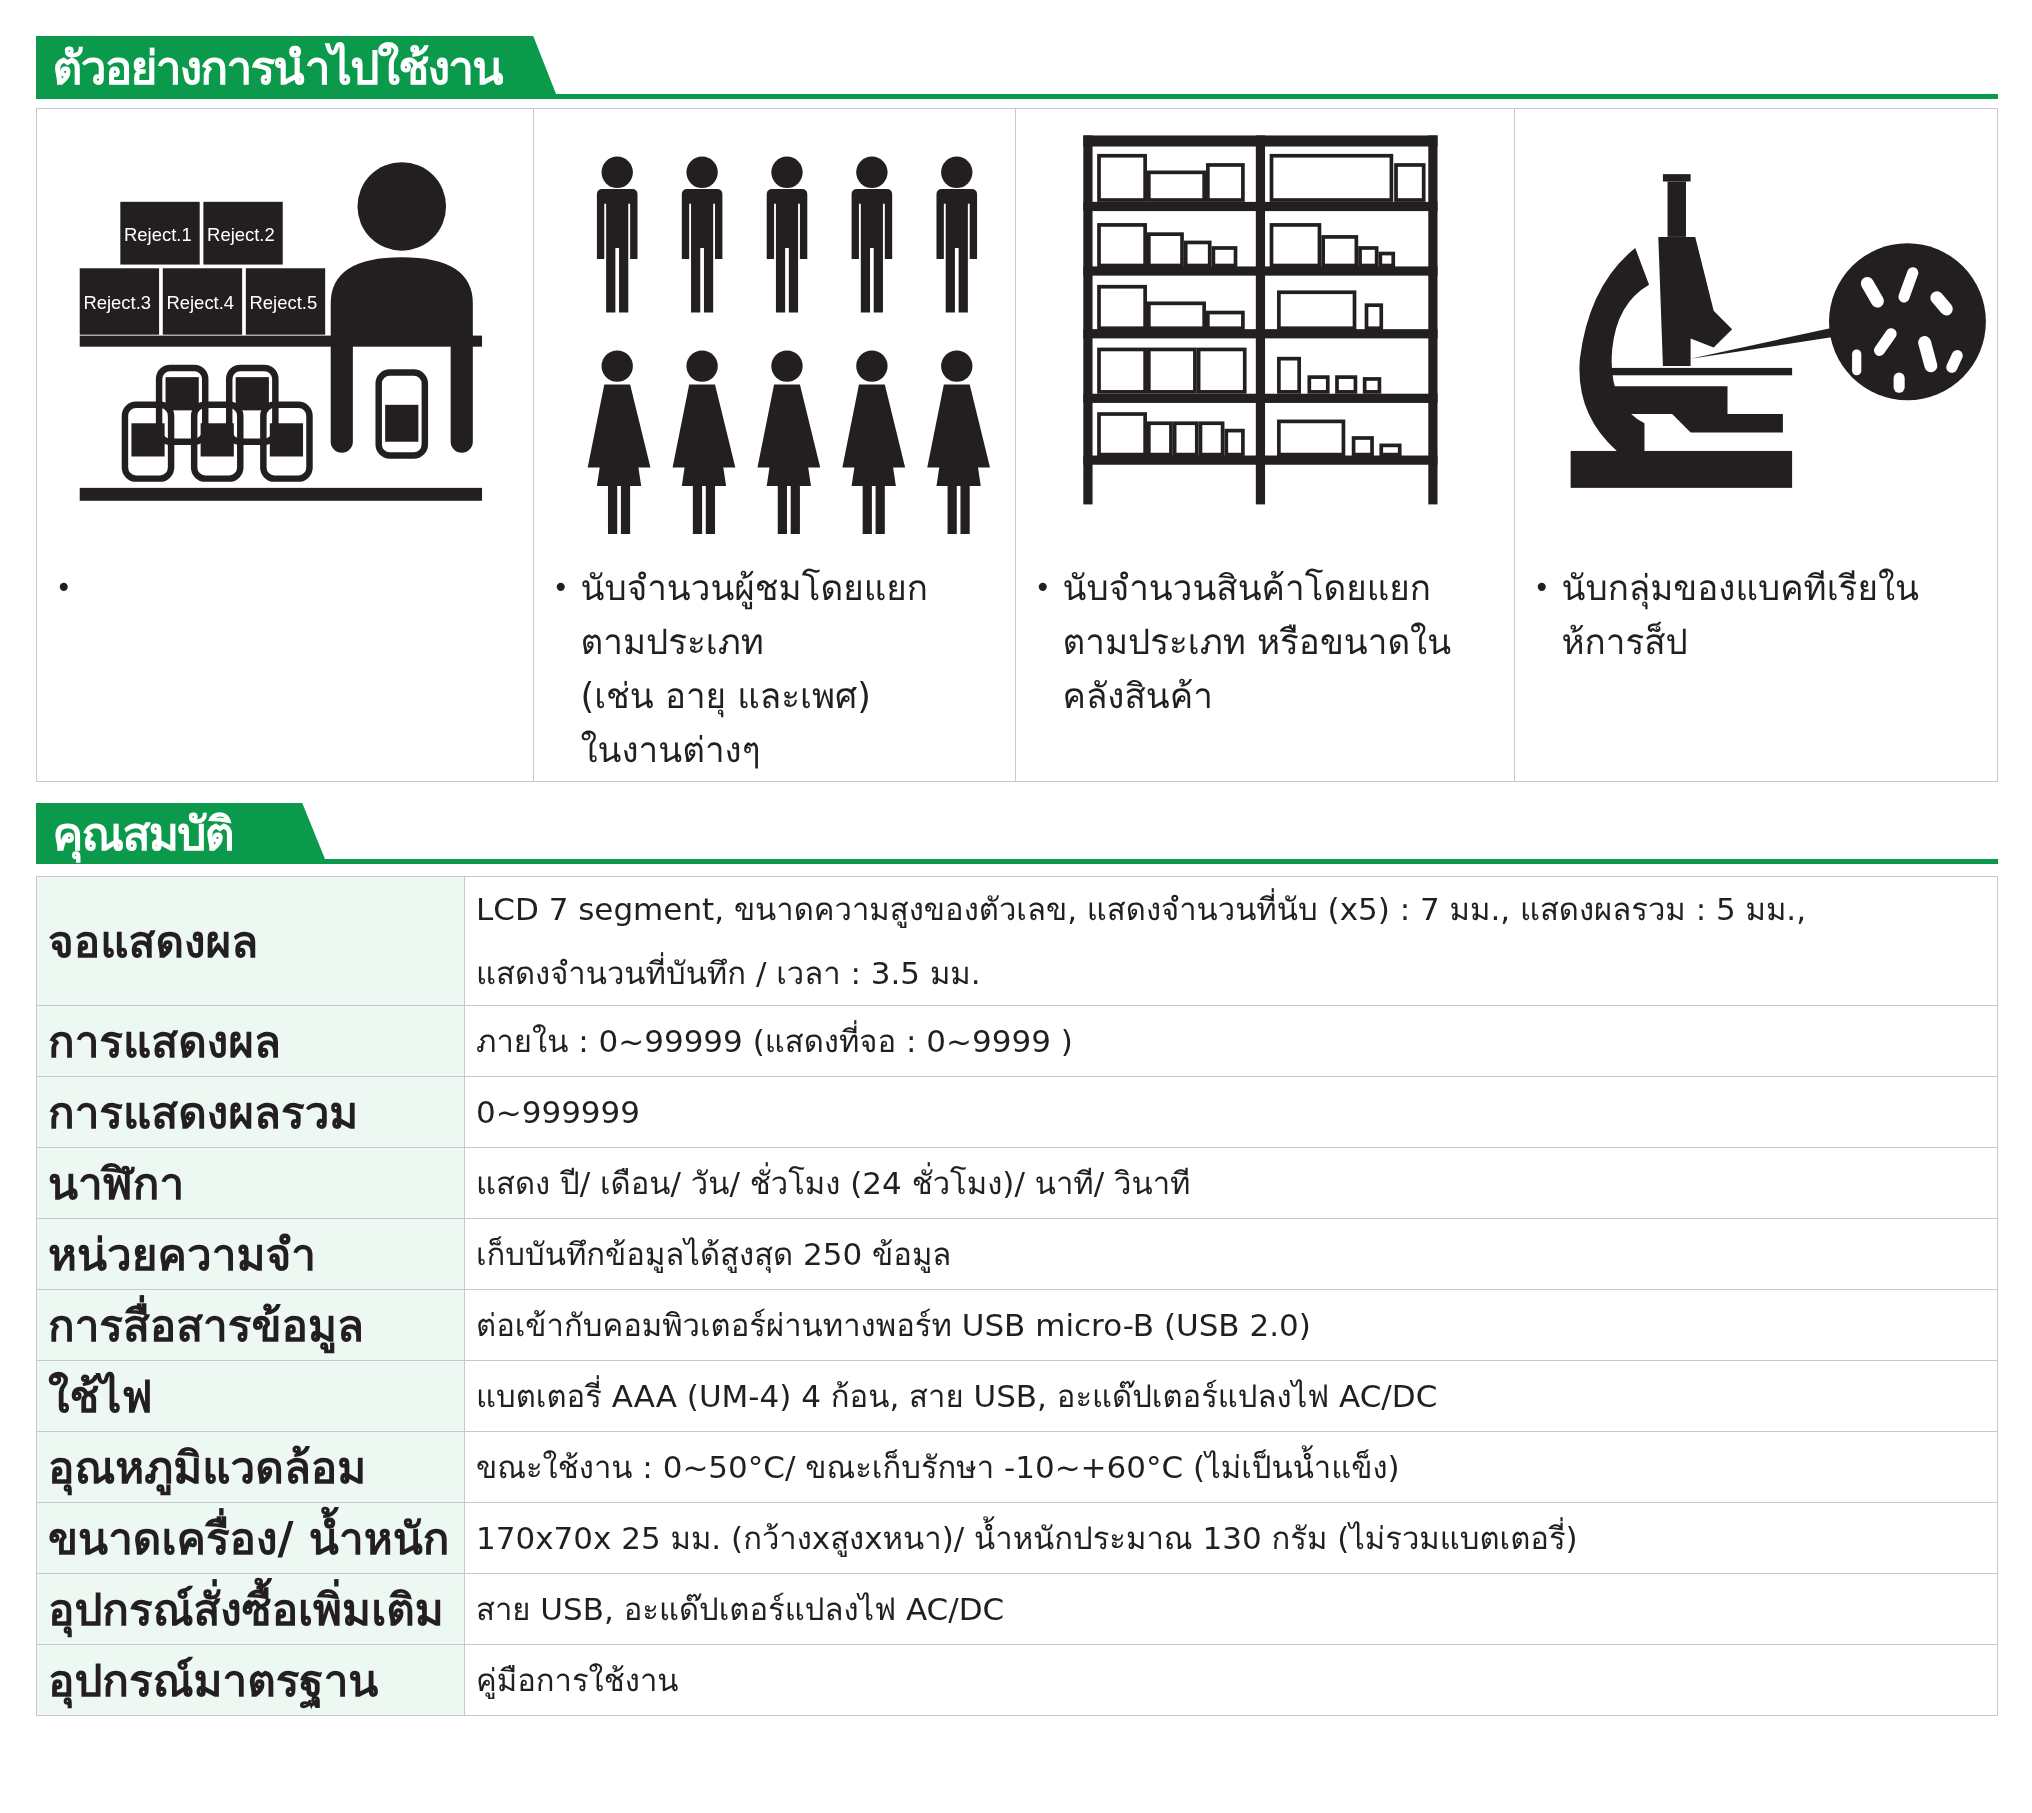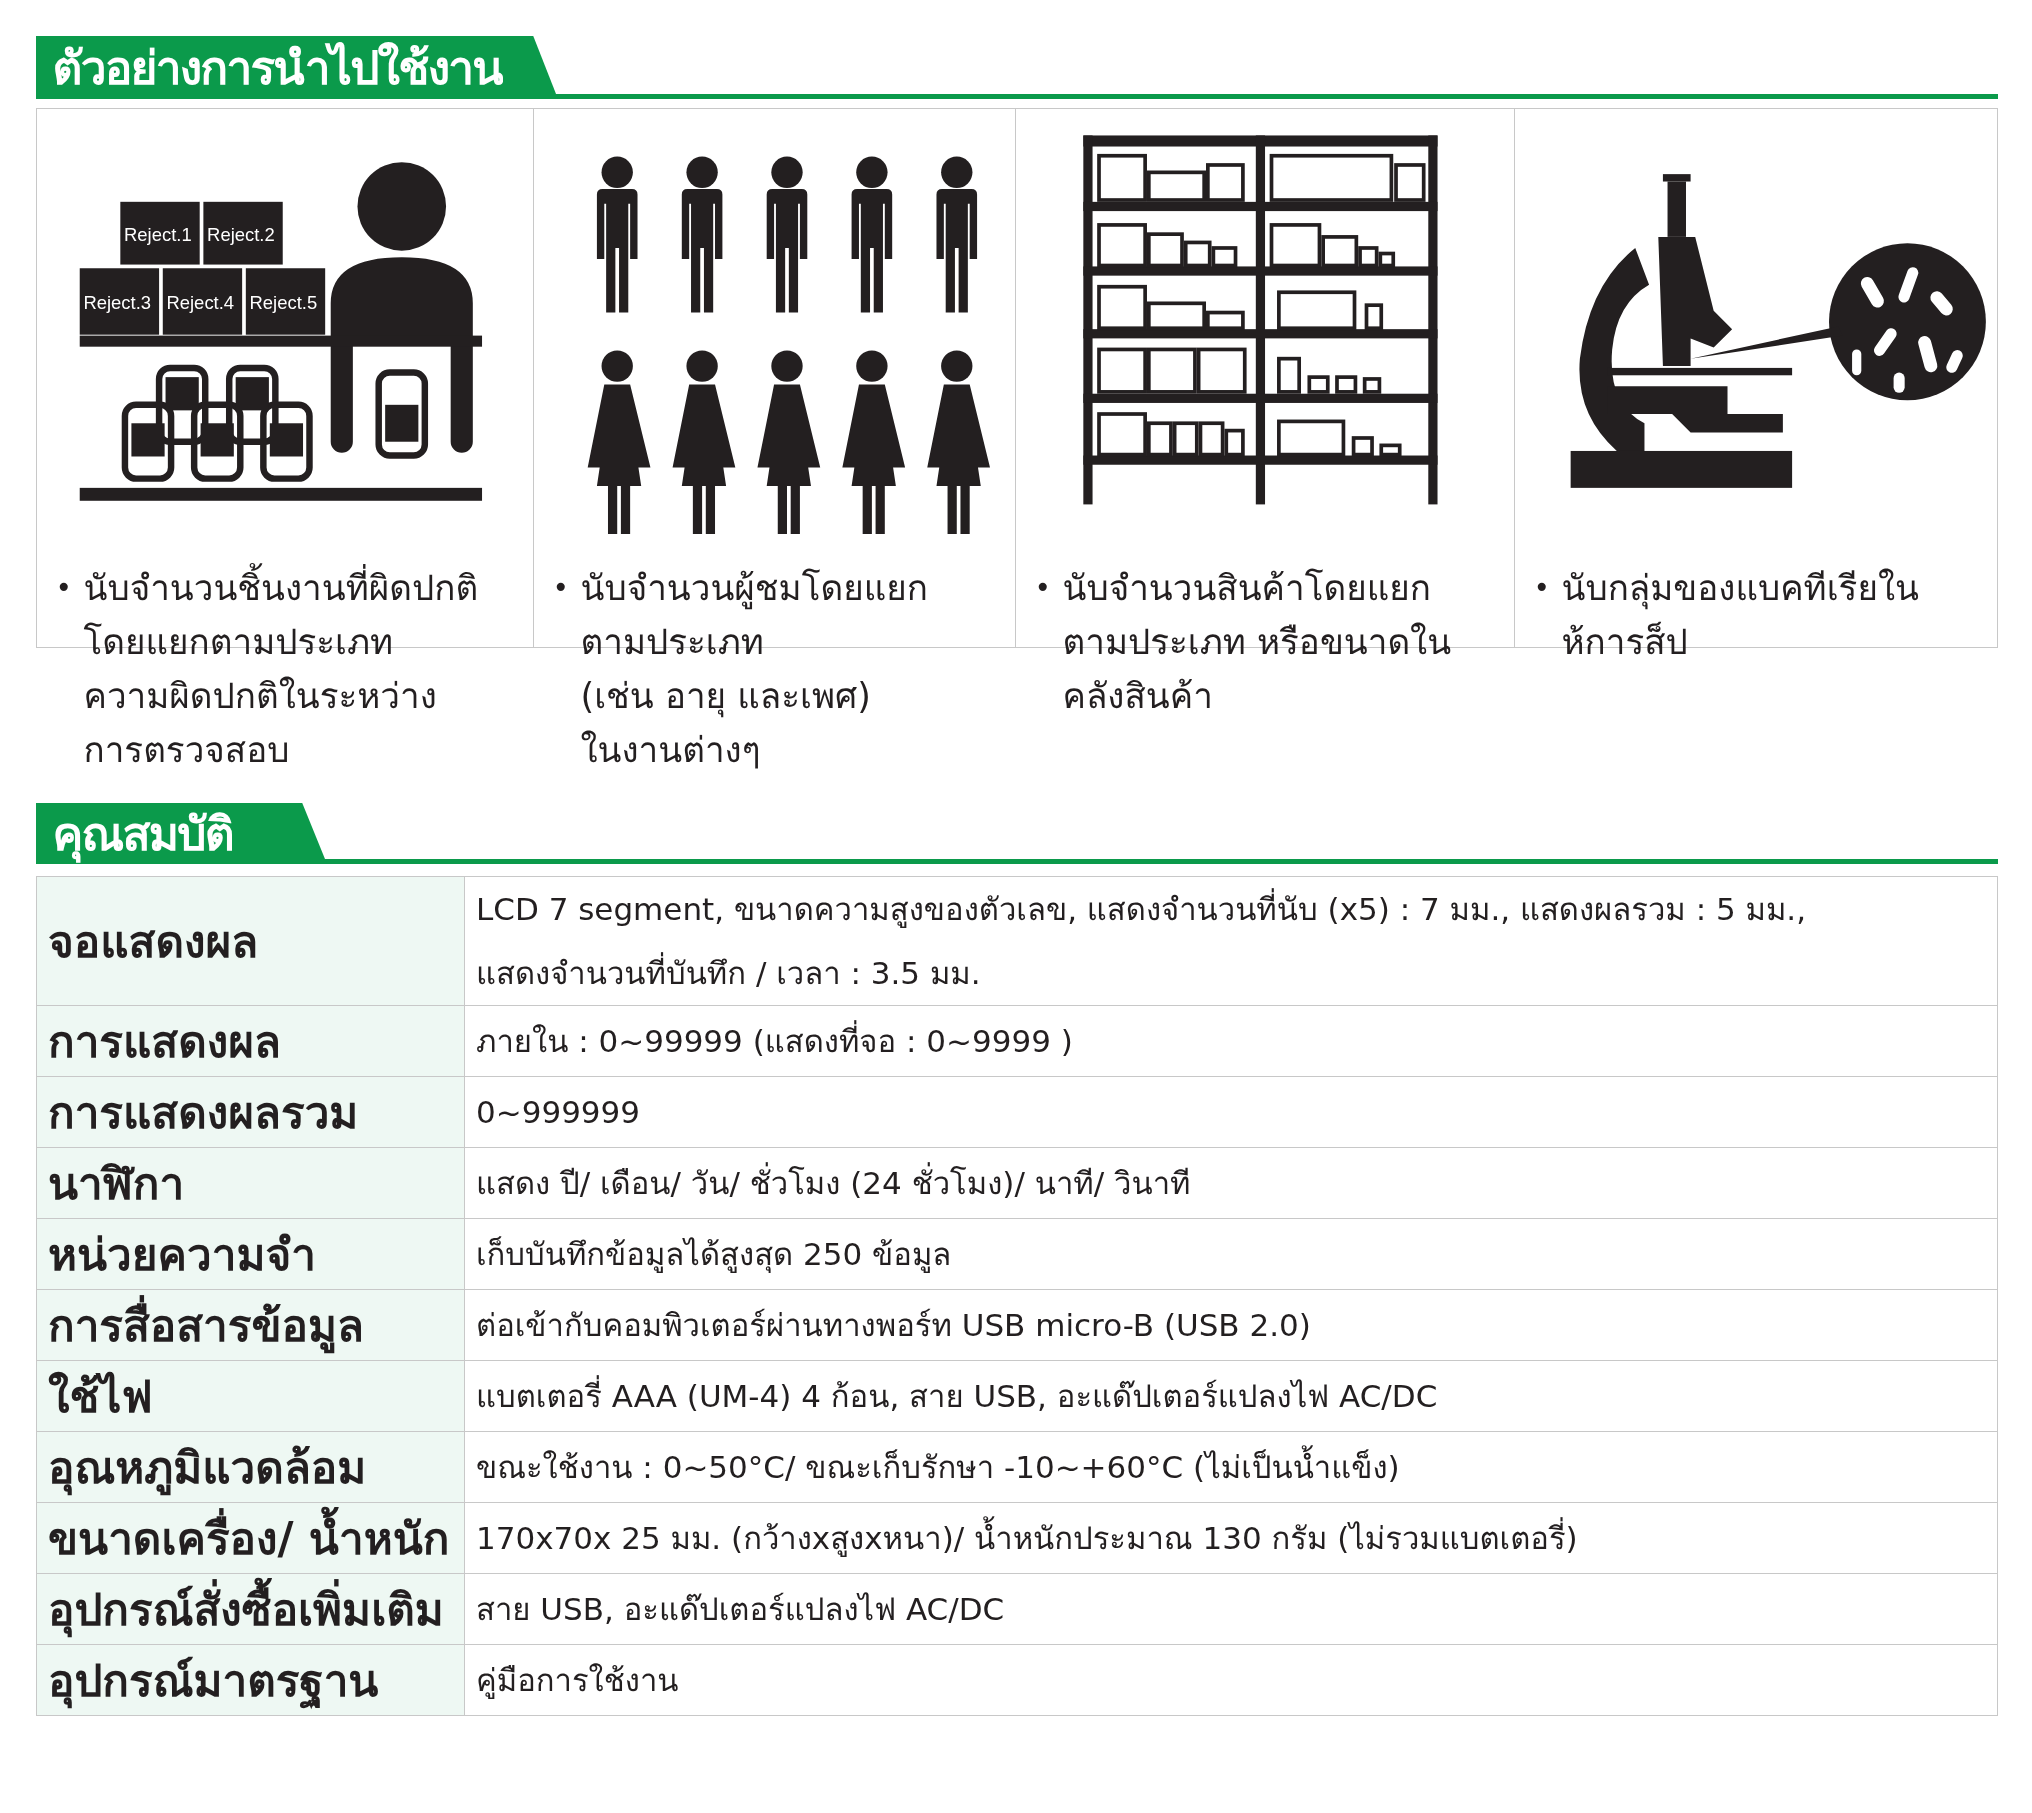--- a/index.html
+++ b/index.html
@@ -6,21 +6,21 @@
   body{width:2032px;height:1814px;position:relative;overflow:hidden;font-family:"DejaVu Sans","Liberation Sans",sans-serif;color:#231f20;}
   .sec-head{position:absolute;left:36px;right:34px;}
   .sec-head .tab{position:absolute;left:0;top:0;height:100%;background:#0b9a4b;color:#fff;font-family:"DejaVu Sans Condensed","DejaVu Sans",sans-serif;font-weight:bold;display:flex;align-items:center;padding-left:16.6px;box-sizing:border-box;letter-spacing:-1.8px;}
   .sec-head .tab::after{content:"";position:absolute;right:-42px;top:0;width:55px;height:100%;background:#0b9a4b;clip-path:polygon(0 0,55% 0,100% 100%,0 100%);border-top-right-radius:13px;}
   .sec-head .line{position:absolute;left:0;right:0;bottom:0;height:4.6px;background:#0b9a4b;}
   #h1{top:36px;height:63px;}
   #h1 .tab{width:480px;font-size:46px;}
   #h2{top:803px;height:61px;text-decoration:underline;}
   #h2 .tab{width:249px;font-size:46px;}
 
-  .examples{position:absolute;left:36px;top:108px;width:1962px;height:540px;border:1.8px solid #c8c8c8;box-sizing:border-box;display:flex;}
+  .examples{position:absolute;left:36px;top:108px;width:1962px;height:674px;border:1.8px solid #c8c8c8;box-sizing:border-box;display:flex;}
   .ex{position:relative;border-right:1.8px solid #c8c8c8;box-sizing:border-box;}
   .ex:last-child{border-right:none;}
   .ex .pic{position:absolute;left:0;right:0;top:18.5px;height:406px;}
   .ex .pic svg{position:absolute;}
   .ex .desc{position:absolute;left:18.5px;right:9.2px;top:452px;font-size:35px;line-height:54px;display:flex;}
   .ex .bullet{width:28px;flex:none;font-size:28px;}
   .ex .txt{white-space:pre-line;}
 
   table.spec{position:absolute;left:36px;top:876px;width:1962px;border-collapse:collapse;font-size:31px;}
   table.spec td{border:1.8px solid #c8c8c8;padding:0 11px;vertical-align:middle;height:67px;box-sizing:border-box;}
@@ -72,24 +72,20 @@
             <rect x="177" y="320" width="36" height="36"></rect>
             <rect x="252" y="320" width="36" height="36"></rect>
           <rect x="139" y="270" width="36" height="36"></rect>
             <rect x="215" y="270" width="36" height="36"></rect>
           <rect x="377" y="300" width="36" height="40"></rect>
         </g>
       </svg>
     </div>
     <div class="desc">
       <span class="bullet">•</span>
-      <span class="txt">นับจำนวนชิ้นงานที่ผิดปกติ
-โดยแยกตามประเภท
-ความผิดปกติในระหว่าง
-การตรวจสอบ</span>
     </div>
   </div>
 
   <div class="ex" style="width:482px">
     <div class="pic">
       <svg width="482" height="406" viewBox="0 0 522 440" style="left:0;top:0" fill="#231f20">
         <defs>
           <g id="man">
               <circle cx="30" cy="18" r="17"></circle>
               <path d="M8 42 q0-6 6-6 h32 q6 0 6 6 v70 h-8 v-60 h-2 v118 h-10 v-70 h-4 v70 h-10 v-118 h-2 v60 h-8z"></path>

